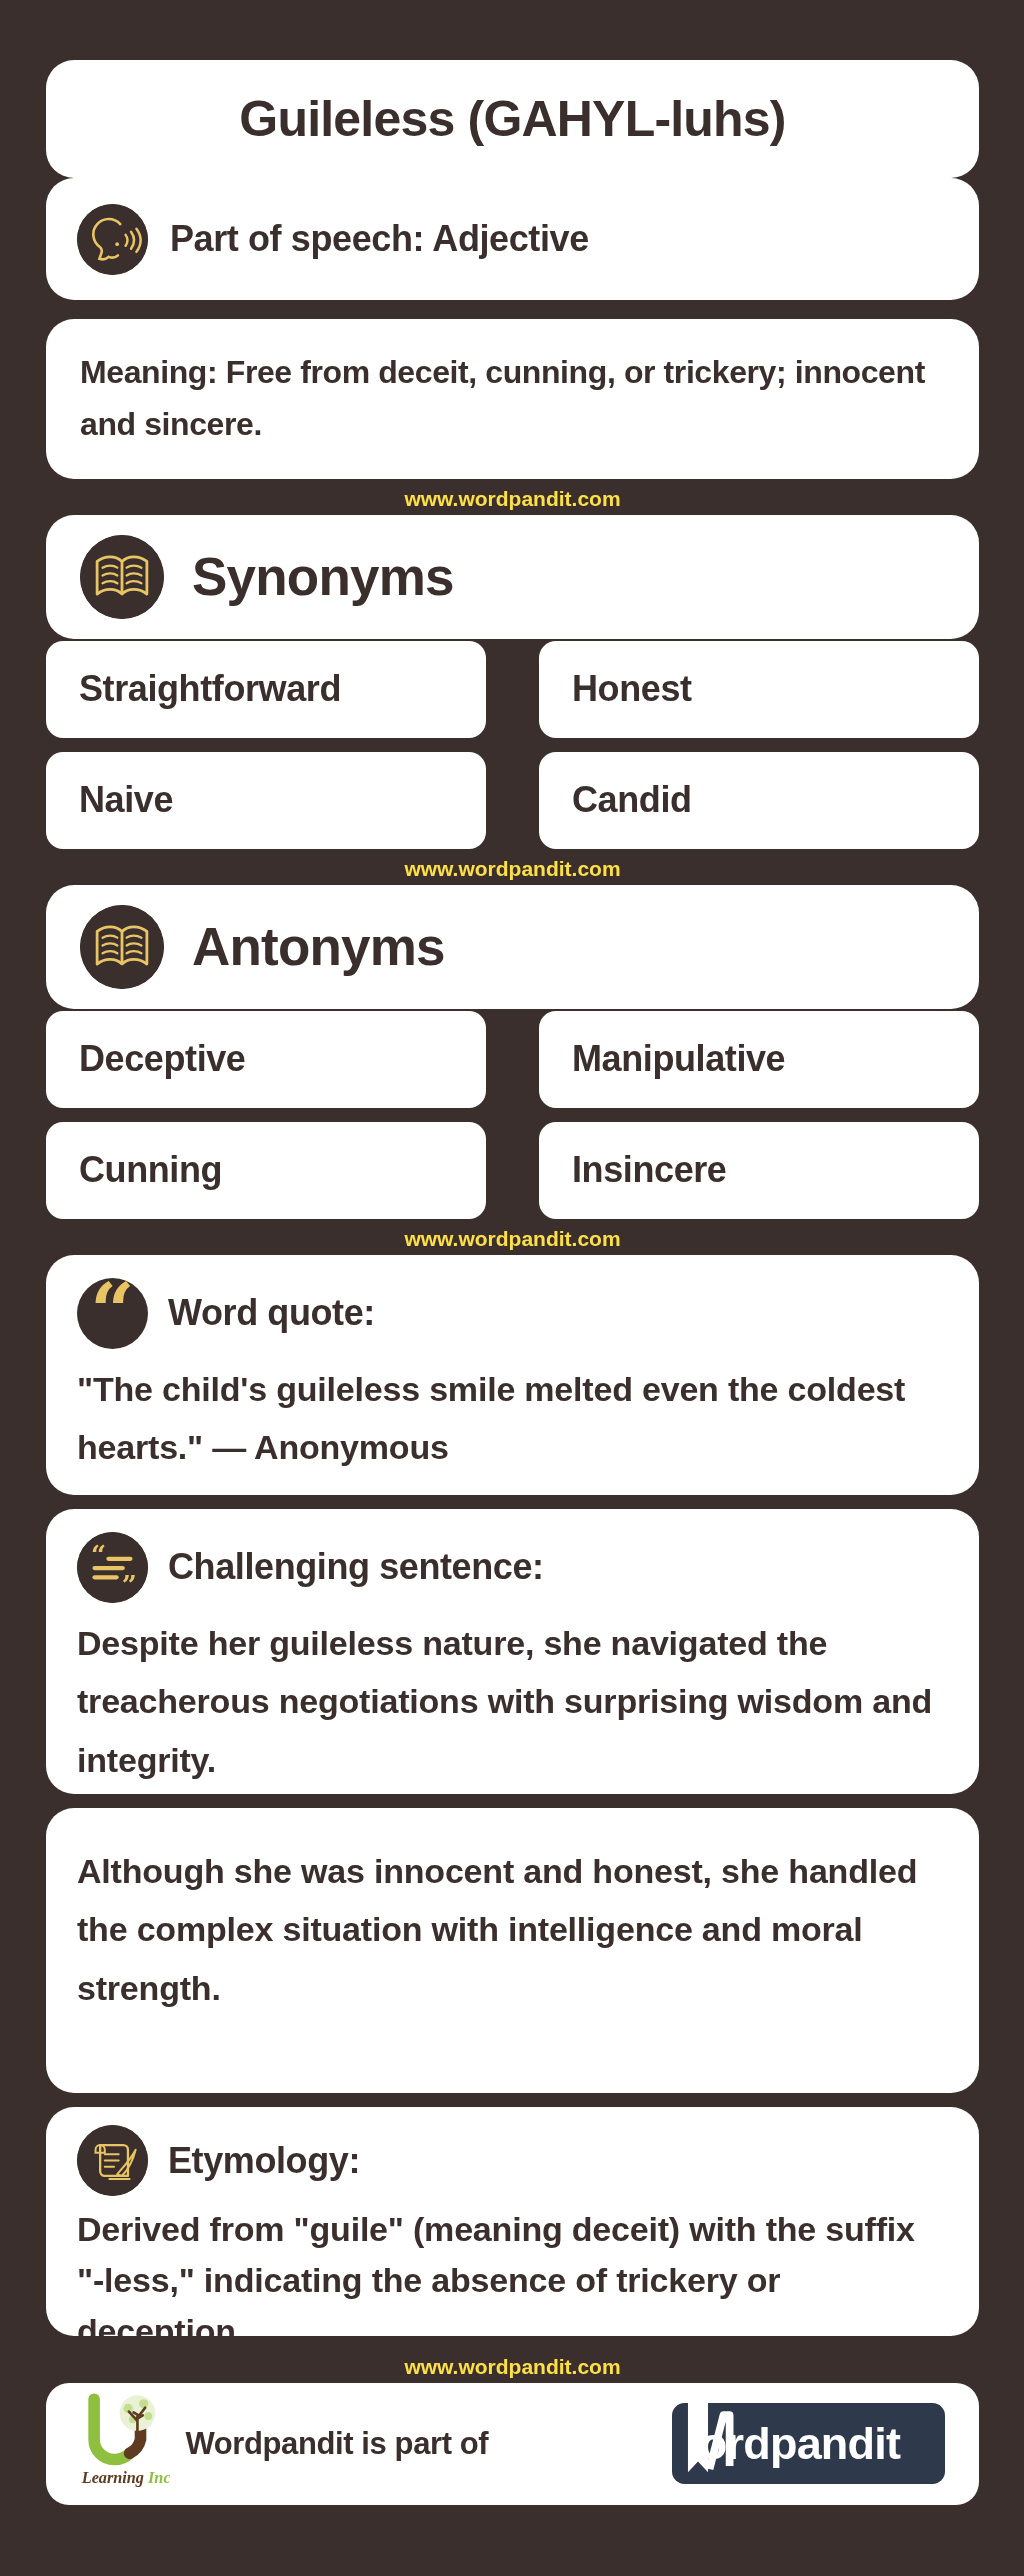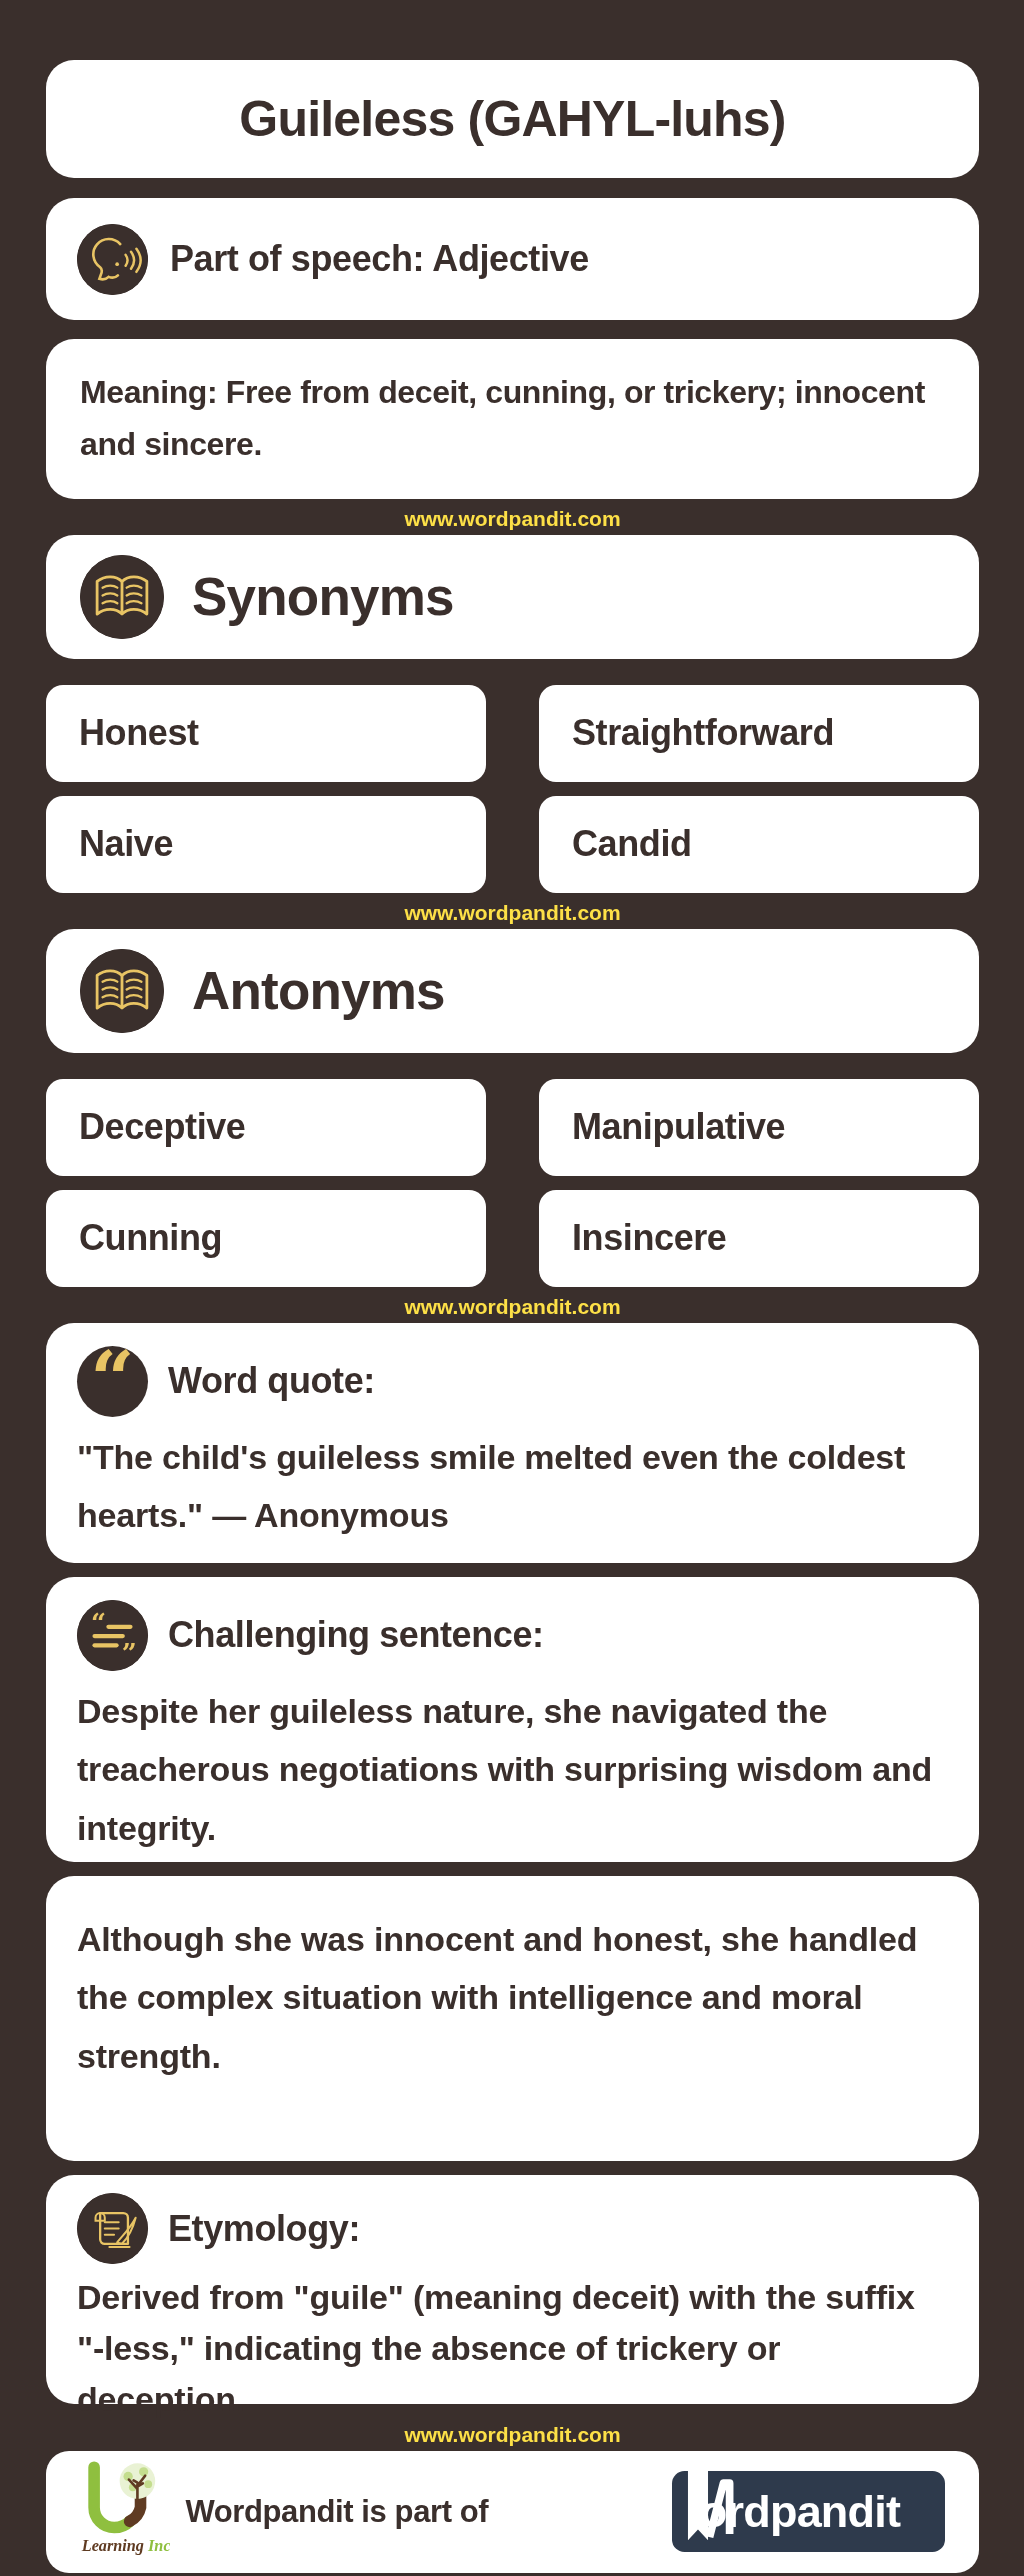--- a/index.html
+++ b/index.html
@@ -14,21 +14,20 @@
   }
   .card {
     background:#ffffff;
     border-radius:28px;
     width:100%;
   }
   
   .title-card {
     height:118px;
     display:flex; align-items:center; justify-content:center;
-    margin-bottom:20px;
   }
   .title-card h1 {
     font-size:50px; font-weight:bold; letter-spacing:-0.8px;
   }
   
   .pos-card {
     height:122px;
     display:flex; align-items:center;
     padding:0 31px;
     margin-bottom:18.6px;
@@ -53,21 +52,21 @@
   
   .watermark {
     text-align:center; color:#fde047; font-size:21px; font-weight:bold;
     height:33px; line-height:33px;
   }
   
   .section-header {
     height:124px;
     display:flex; align-items:center;
     padding:14px 34px;
-    margin-bottom:26px;
+    margin-bottom:2px;
   }
   .section-header .label { font-size:53px; font-weight:bold; margin-left:28px; letter-spacing:-0.8px; }
   
   .chip-grid {
     display:flex; flex-wrap:wrap; justify-content:space-between;
     row-gap:14px;
     margin-bottom:3.1px;
   }
   .chip {
     width:440px; height:97px;
@@ -151,22 +150,22 @@
       <path d="M22 34 C32 26 46 26 54 34 C62 26 76 26 86 34 V76 C76 68 62 68 54 76 C46 68 32 68 22 76 Z" stroke="#e8c464" stroke-width="3.6" fill="none" stroke-linejoin="round"></path>
       <path d="M54 34 V76" stroke="#e8c464" stroke-width="3.6"></path>
       <path d="M29 42 C35 38.5 43 38.5 48 42 M29 52 C35 48.5 43 48.5 48 52 M29 62 C35 58.5 43 58.5 48 62" stroke="#e8c464" stroke-width="3" fill="none" stroke-linecap="round"></path>
       <path d="M79 42 C73 38.5 65 38.5 60 42 M79 52 C73 48.5 65 48.5 60 52 M79 62 C73 58.5 65 58.5 60 62" stroke="#e8c464" stroke-width="3" fill="none" stroke-linecap="round"></path>
     </svg>
   </span>
   <span class="label">Synonyms</span>
 </div>
 
 <div class="chip-grid">
+  <div class="chip">Straightforward</div>
   <div class="chip">Honest</div>
-  <div class="chip">Straightforward</div>
   <div class="chip">Naive</div>
   <div class="chip">Candid</div>
 </div>
 
 <div class="watermark">www.wordpandit.com</div>
 
 <div class="card section-header">
   <span class="icon-circle ic-108">
     <svg width="84" height="84" viewBox="0 0 108 108" fill="none">
       <circle cx="54" cy="54" r="54" fill="#3a2f2c"></circle>

